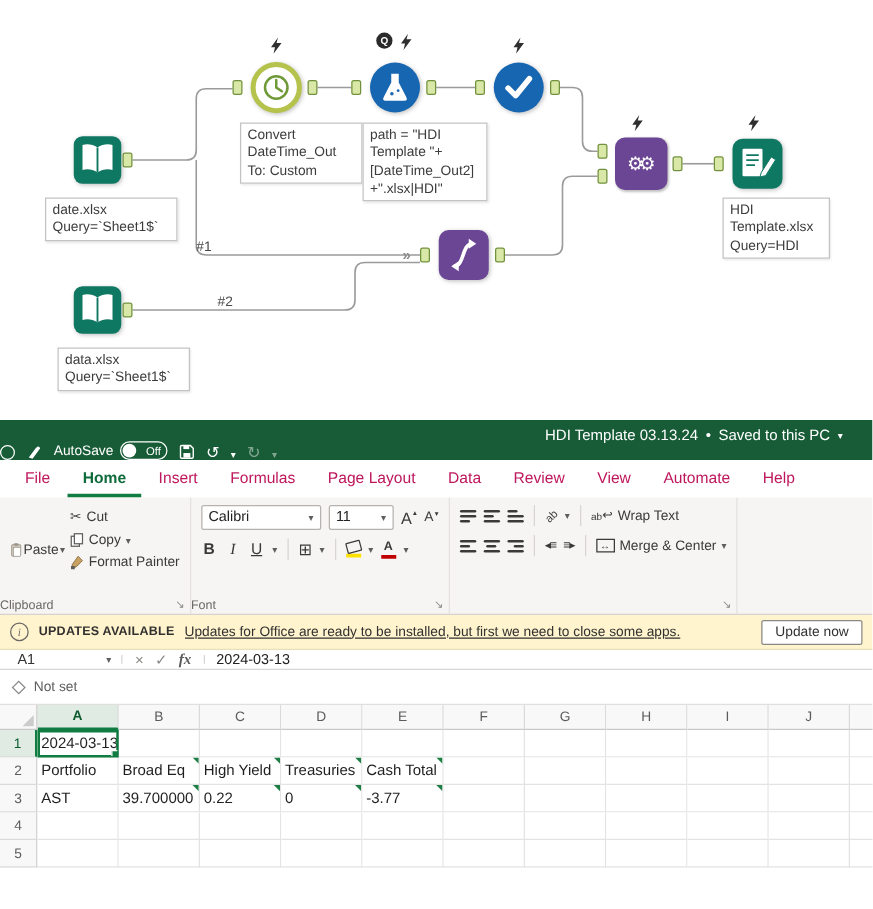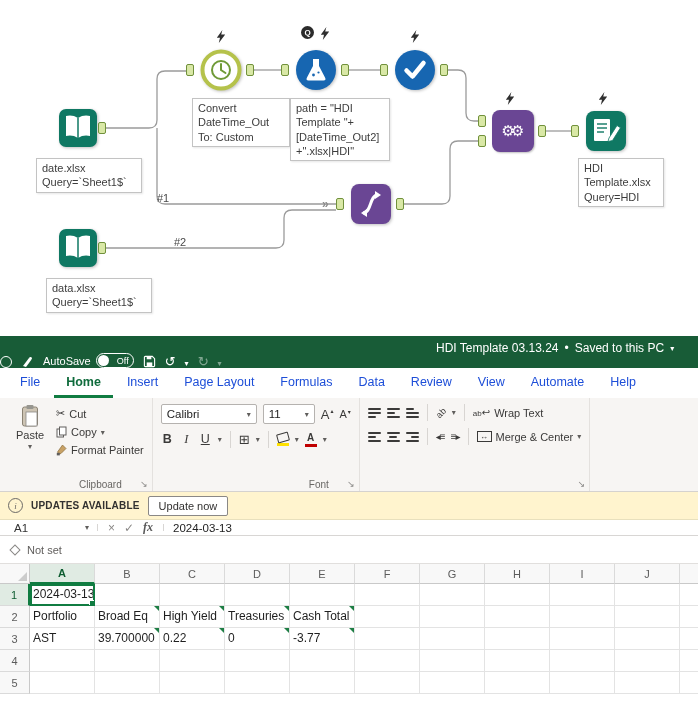--- a/index.html
+++ b/index.html
@@ -37,29 +37,29 @@
 .pill{width:38px;height:15px;border:1px solid #fff;border-radius:8px;position:relative;flex:none}
 .knob{position:absolute;left:1px;top:1px;width:11px;height:11px;background:#fff;border-radius:50%}
 .pill-label{position:absolute;right:4px;top:1.5px;font-size:9px;color:#fff}
 .tb-ic{color:#fff;font-size:13px;line-height:1}
 .cvw{color:#fff;font-size:8px}
 .dim{opacity:.45}
 .tb-title{position:absolute;left:436px;top:0;height:24px;display:flex;gap:6px;align-items:center;font-size:12px;white-space:nowrap}
 
 
 .ribbontabs{height:30px;background:#fff;display:flex;align-items:stretch;padding:0 8px;gap:2px}
-.rtab{display:flex;align-items:center;padding:0 12px;font-size:12.5px;color:#1d4ed8;border-bottom:3px solid transparent}
+.rtab{display:flex;align-items:center;padding:0 12px;font-size:12.5px;color:#be185d;border-bottom:3px solid transparent}
 .rtab.active{color:#0f6b3c;font-weight:bold;border-bottom:3px solid #107c41}
 
 
 .ribbon{height:94px;background:#f7f5f3;border-bottom:1px solid #d5d2cf;display:flex;overflow:hidden}
 .rgroup{position:relative;padding:6px 8px 16px;border-right:1px solid #e4e1de;display:flex;flex:none}
-.rgroup-label{position:absolute;bottom:1px;left:0;right:30px;text-align:right;font-size:10px;color:#696764}
+.rgroup-label{position:absolute;bottom:1px;left:0;right:30px;text-align:left;font-size:10px;color:#696764}
 .launcher{position:absolute;bottom:2px;right:4px;font-size:9px;color:#8a8886}
-.paste{display:flex;flex-direction:column;align-items:center;font-size:11px;color:#3b3a39;width:44px;gap:1px}
+.paste{display:flex;flex-direction:row;align-items:center;font-size:11px;color:#3b3a39;width:44px;gap:1px}
 .smallbtns{display:flex;flex-direction:column;gap:6px;margin-left:4px;padding-top:3px}
 .rbtn{display:inline-flex;align-items:center;gap:4px;font-size:11px;color:#3b3a39;white-space:nowrap}
 .cv{font-size:8px;color:#605e5c}
 .fg{display:flex;flex-direction:column;gap:7px}
 .rrow{display:flex;align-items:center;gap:6px}
 .cmb{height:20px;background:#fff;border:1px solid #b5b2af;border-radius:2px;display:inline-flex;
   align-items:center;justify-content:space-between;padding:0 5px;font-size:11.5px;color:#222}
 .w95{width:96px}.w36{width:52px}
 .fontsz{display:inline-flex;align-items:flex-start;line-height:1;color:#3b3a39}
 .fontsz .A1g{font-size:13px}.fontsz .A2g{font-size:11px}
@@ -295,22 +295,22 @@
       <span>•</span>
       <span>Saved to this PC</span>
       <span class="cvw">▾</span>
     </span>
   </div>
 
   <div class="ribbontabs">
     <span class="rtab">File</span>
     <span class="rtab active">Home</span>
     <span class="rtab">Insert</span>
+    <span class="rtab">Formulas</span>
     <span class="rtab">Page Layout</span>
-    <span class="rtab">Formulas</span>
     <span class="rtab">Data</span>
     <span class="rtab">Review</span>
     <span class="rtab">View</span>
     <span class="rtab">Automate</span>
     <span class="rtab">Help</span>
   </div>
 
   <div class="ribbon">
 
     <div class="rgroup">
@@ -450,20 +450,21 @@
           </span>
         </div>
       </div>
       <span class="launcher">↘</span>
     </div>
   </div>
 
   <div class="msgbar">
     <span class="info-ic">i</span>
     <span class="msg-badge">UPDATES AVAILABLE</span>
+    <span class="msg-text">Updates for Office are ready to be installed, but first we need to close some apps.</span>
     <button class="msg-btn">Update now</button>
   </div>
 
   <div class="fbar">
     <div class="namebox">
       <span>A1</span>
       <span class="cv">▾</span>
     </div>
     <div class="fbtns">
       <span>×</span>

